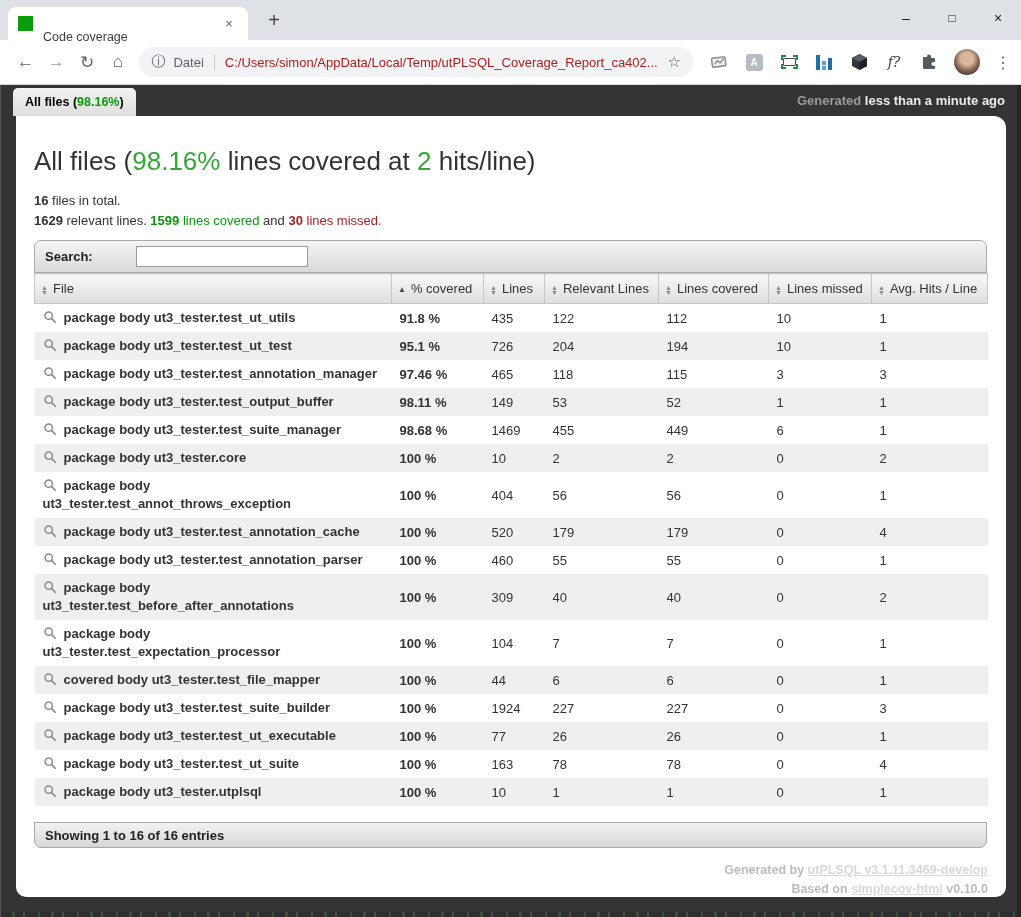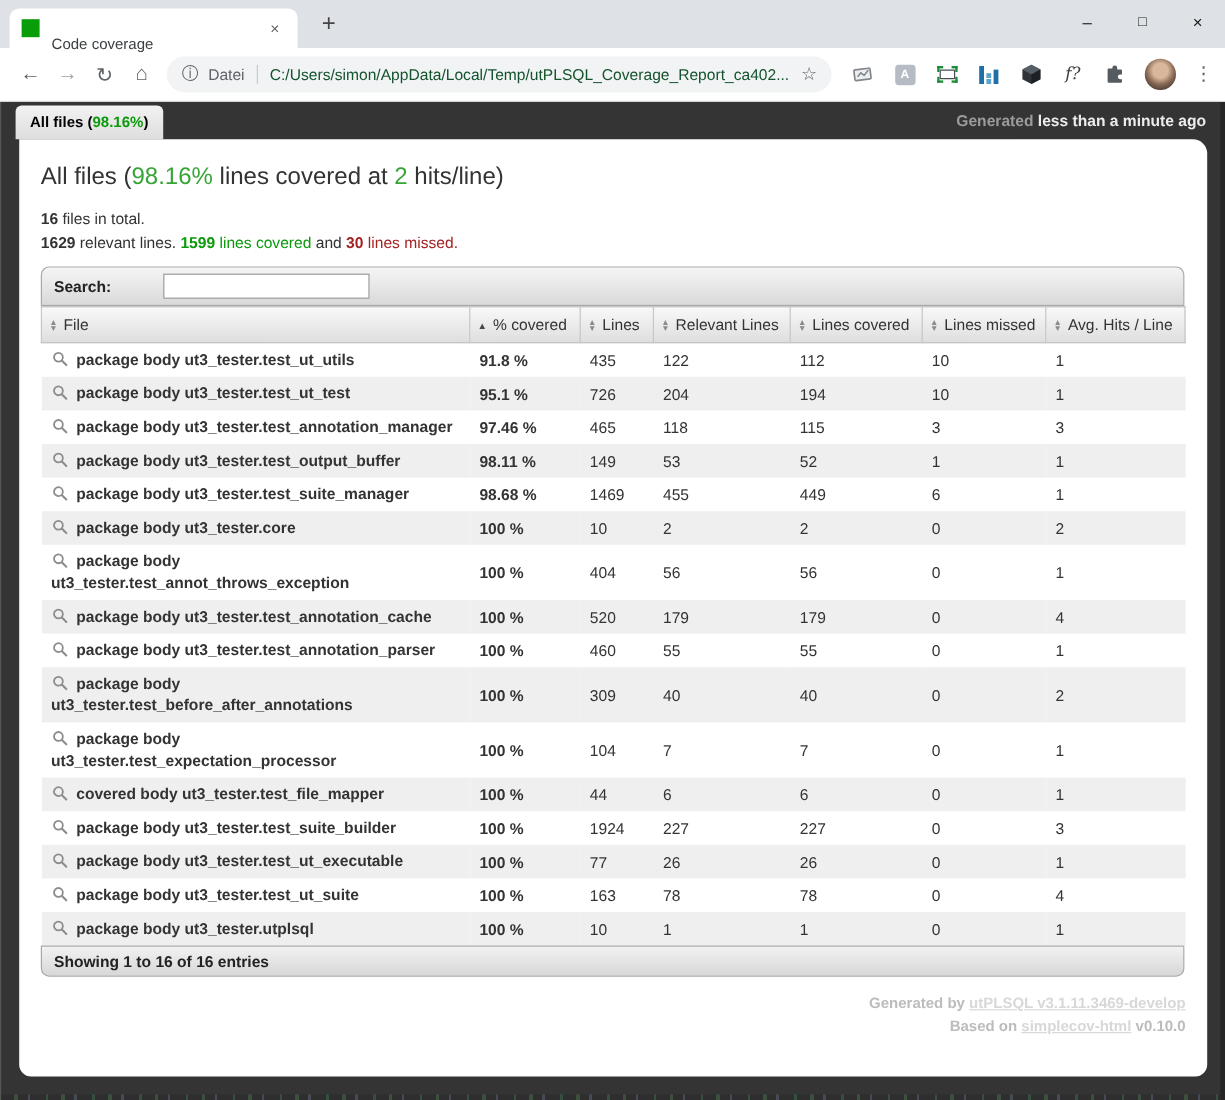--- a/index.html
+++ b/index.html
@@ -25,21 +25,21 @@
   
   .toolbar { height:45px; background:#fff; display:flex; align-items:center; padding:0 10px;
     border-bottom:1px solid #d7d7d7; }
   .nav-icon { width:26px; text-align:center; font-size:17px; color:#5f6368; margin:0 3px; }
   .nav-icon.fwd { color:#9aa0a6; }
   .addressbar { height:30px; width:578px; background:#f1f3f4; border-radius:15px; display:flex;
     align-items:center; padding:0 12px; margin:0 6px; }
   .info-ico { font-size:14px; color:#5f6368; margin-right:8px; }
   .scheme { font-size:13px; color:#5f6368; }
   .addr-sep { width:1px; height:16px; background:#c8cacd; margin:0 10px; }
-  .url { font-size:13px; color:#14532d; flex:1; white-space:nowrap; overflow:hidden; }
+  .url { font-size:13px; color:#b91c1c; flex:1; white-space:nowrap; overflow:hidden; }
   .star-ico { font-size:15px; color:#5f6368; margin-left:8px; }
   .ext-area { display:flex; align-items:center; margin-left:10px; gap:15px; }
   .ext { width:20px; height:20px; display:flex; align-items:center; justify-content:center; }
   .pdf-badge { width:17px; height:17px; background:#b6bcc3; border-radius:3px; color:#fff;
     font-size:10px; font-weight:bold; display:flex; align-items:center; justify-content:center; }
   .shot-ico { position:relative; width:17px; height:14px; }
   .shot-ico .inner { position:absolute; inset:3px 2px; border:1.5px solid #474d52; border-radius:1px; }
   .shot-ico .c { position:absolute; width:5px; height:5px; border:0 solid #1e8e3e; }
   .shot-ico .tl { left:0; top:0; border-left-width:2px; border-top-width:2px; }
   .shot-ico .tr { right:0; top:0; border-right-width:2px; border-top-width:2px; }
@@ -62,21 +62,21 @@
     background:linear-gradient(#f2f2f2,#dedede); border-radius:5px 5px 0 0; display:flex;
     align-items:center; font-size:12.5px; font-weight:bold; color:#000; }
   .page-tab .grn { color:#0a9a0a; }
   .generated-note { position:absolute; right:16px; top:8px; font-size:13px; font-weight:bold;
     color:#9b9b9b; }
   .generated-note .time { color:#ececec; }
 
   .panel { position:absolute; left:15px; right:15px; top:31px; bottom:20px; background:#fff;
     border-radius:0 12px 10px 10px; padding:14px 18px 0 18px; }
 
-  h1 { font-size:20px; font-weight:400; color:#333; margin:6px 0 16px 0; letter-spacing:0; }
+  h1 { font-size:26px; font-weight:400; color:#333; margin:16px 0 16px 0; letter-spacing:0; }
   h1 .grn { color:#36a536; }
   .stat { font-size:13px; color:#333; margin:5px 0; }
   .stat .grn { color:#0a9a0a; }
   .stat .red { color:#a42323; }
 
   .searchbar { margin-top:12px; width:953px; height:33px;
     background:linear-gradient(#f5f5f5,#d9d9d9); border:1px solid #a9a9a9;
     border-radius:7px 7px 0 0; display:flex; align-items:center; padding:0 10px;gap:36px; }
   .searchbar label { font-size:13px; font-weight:bold; color:#222; }
   .searchbar input { width:172px; height:21px; margin-left:7px; border:1px solid #999;
@@ -90,21 +90,21 @@
     line-height:5px; }
   .sort i { font-style:normal; font-size:7px; color:#8a8a8a; }
   .sort.asc i { font-size:8px; color:#4a4a4a; }
   table.cov td { font-size:13px; color:#333; padding:5px 8px; vertical-align:middle; }
   table.cov tbody tr:nth-child(even) { background:#efefef; }
   td.file-cell { font-weight:bold; white-space:nowrap; line-height:18px; }
   td.file-cell.two-line { white-space:normal; }
   .mag { vertical-align:-2px; margin-right:7px; }
   td.pct { color:#0a9a0a; font-weight:bold; }
 
-  .infobar { width:953px; height:26px;
+  .infobar { margin-top:16px; width:953px; height:26px;
     background:linear-gradient(#f2f2f2,#d7d7d7); border:1px solid #a9a9a9;
     border-radius:0 0 7px 7px; display:flex; align-items:center; padding:0 10px;
     font-size:13px; font-weight:bold; color:#222; }
 
   .credits { margin-top:13px; text-align:right; font-size:12.5px; font-weight:bold;
     color:#bcbcbc; line-height:1.5; }
   .credits a { color:#d8d8d8; text-decoration:underline;text-align:center; }
 
   .sliver { position:absolute; left:0; right:0; bottom:0; height:5px;
     background:repeating-linear-gradient(90deg,

